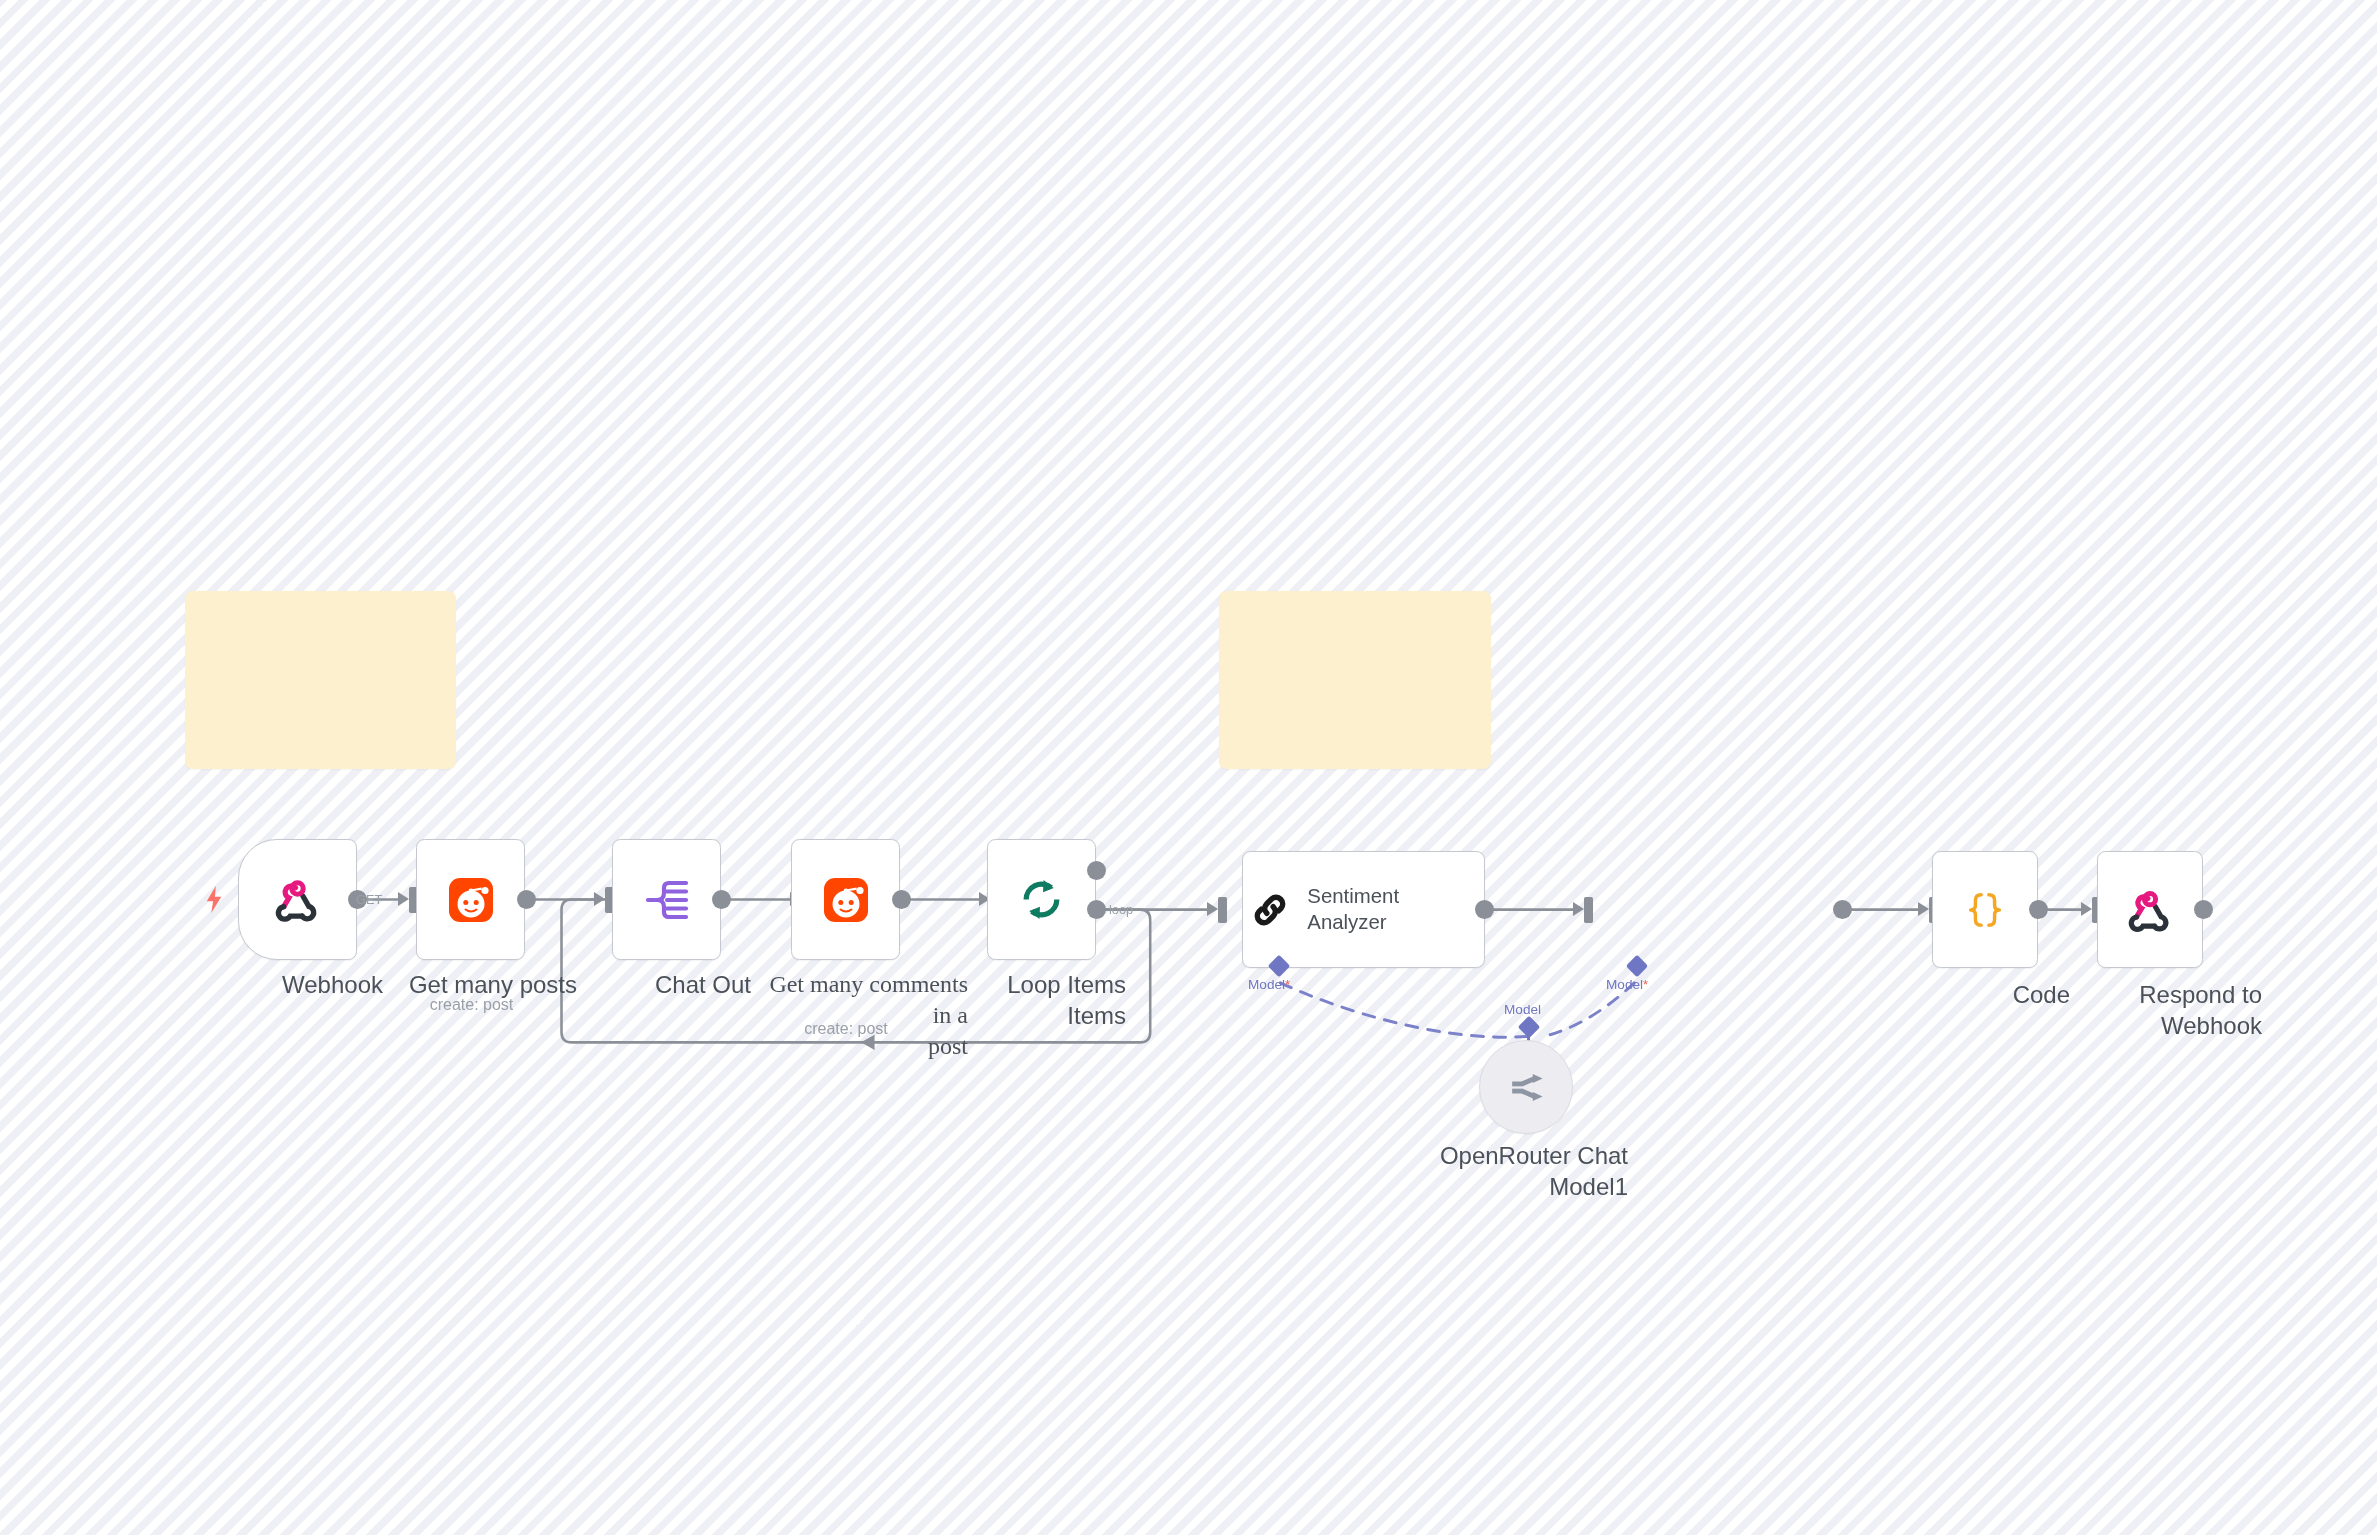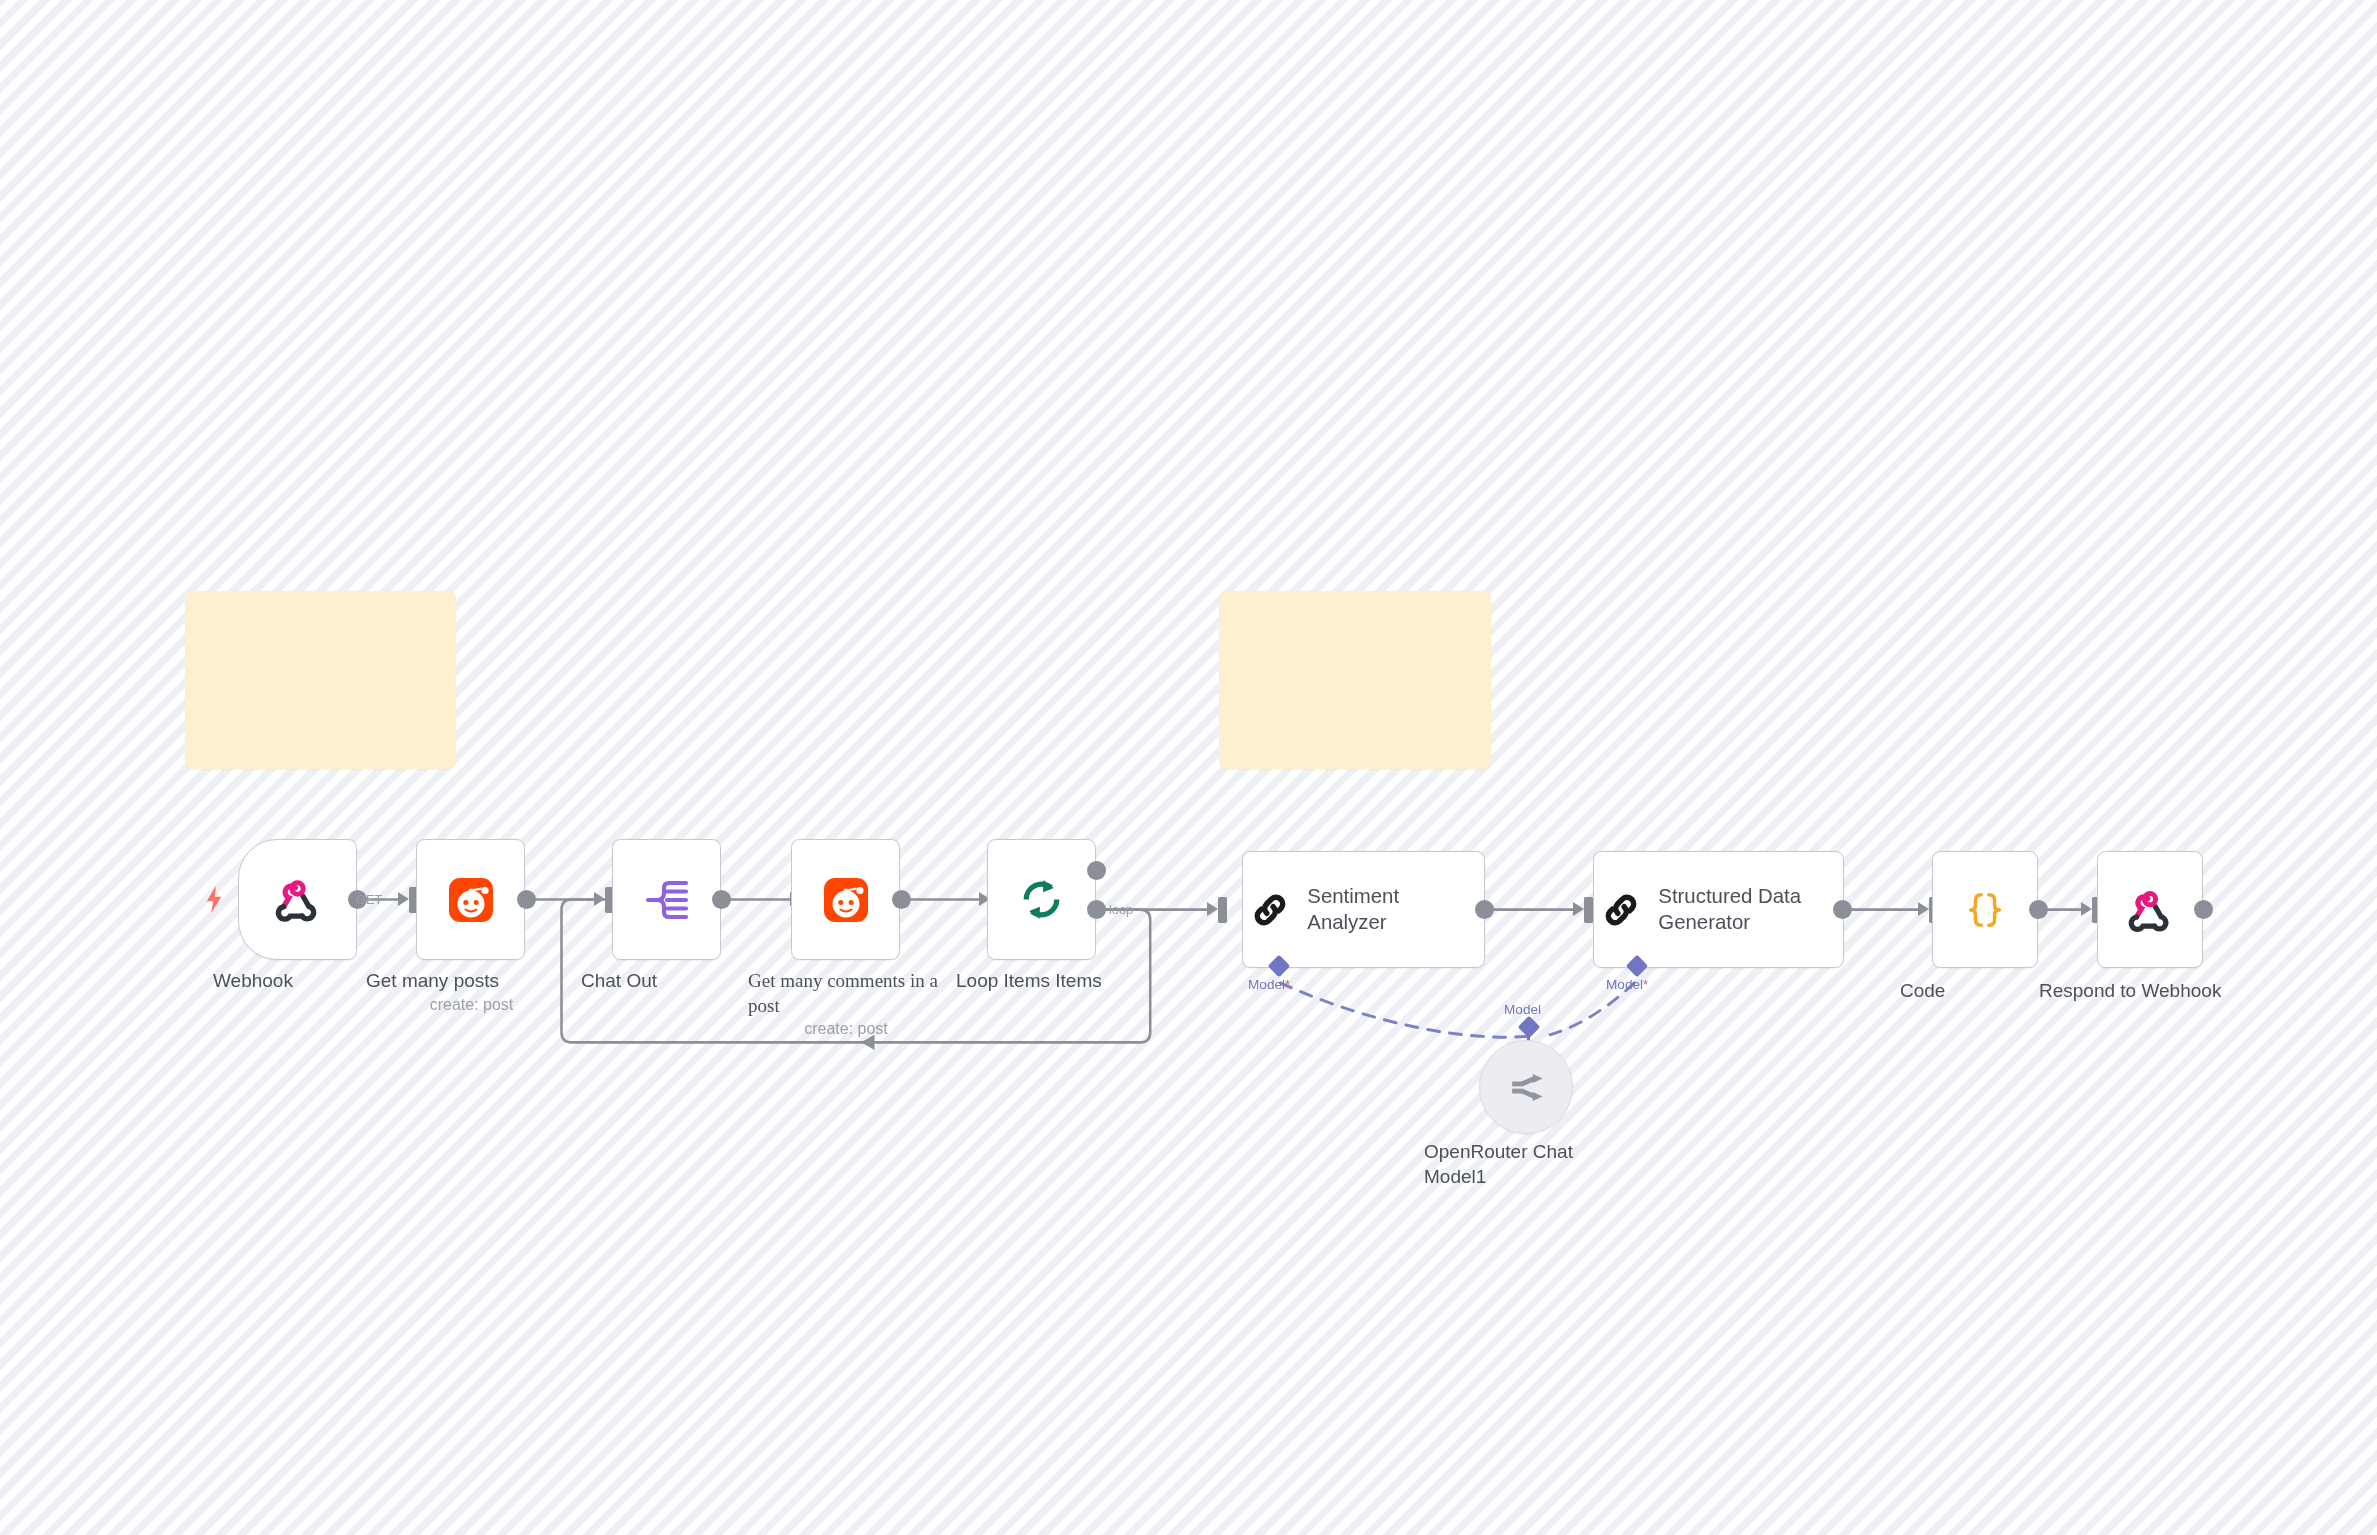--- a/index.html
+++ b/index.html
@@ -62,22 +62,22 @@
   .node-icon { display:flex; align-items:center; justify-content:center; }
   .node-inner-title {
     font-size:20.4px;
     color:#4b5159;
     line-height:1.25;
     white-space:pre-line;
   }
   
   .caption {
     position:absolute;
-    text-align:left;
-    font-size:19px;
+    text-align:right;
+    font-size:24px;
     color:#4b5159;
     line-height:1.3;
     white-space:pre-line;
   }
   .subcaption {
     position:absolute;
     text-align:center;
     font-size:16px;
     color:#9aa0a8;
     line-height:1.25;
@@ -301,32 +301,20 @@
 
   <div class="diamond-stem" style="left:1277px; top:962px;"></div>
   <div class="diamond" style="left:1271px; top:958px;"></div>
   <div class="port-label" style="left:1248px; top:977px;">
     <span>Model</span><span class="req-star">*</span>
   </div>
 
   <div class="inarrow" style="left:1573px; top:902px;"></div>
   <div class="inport" style="left:1584px; top:897px;"></div>
 
-  <div class="node wide" style="left:1593px; top:851px; width:251px; height:117px;">
-    <span class="node-icon">
-      <svg width="44" height="44" viewBox="0 0 48 48">
-        <path d="M20.5 27.5 a7.3 7.3 0 0 1 0 -10.3 l5.2 -5.2
-                 a7.3 7.3 0 0 1 10.3 10.3 l-2.7 2.7" stroke="#1a1a1a" stroke-width="6" fill="none" stroke-linecap="round"></path>
-        <path d="M27.5 20.5 a7.3 7.3 0 0 1 0 10.3 l-5.2 5.2
-                 a7.3 7.3 0 0 1 -10.3 -10.3 l2.7 -2.7" stroke="#1a1a1a" stroke-width="6" fill="none" stroke-linecap="round"></path>
-      </svg>
-    </span>
-    <span class="node-inner-title">Structured Data
-Generator</span>
-  </div>
   <div class="dot" style="left:1833px; top:900px;"></div>
   <div class="diamond-stem" style="left:1635px; top:962px;"></div>
   <div class="diamond" style="left:1629px; top:958px;"></div>
   <div class="port-label" style="left:1606px; top:977px;">
     <span>Model</span><span class="req-star">*</span>
   </div>
 
   <div class="inarrow" style="left:1918px; top:902px;"></div>
   <div class="inport" style="left:1929px; top:897px;"></div>
 

